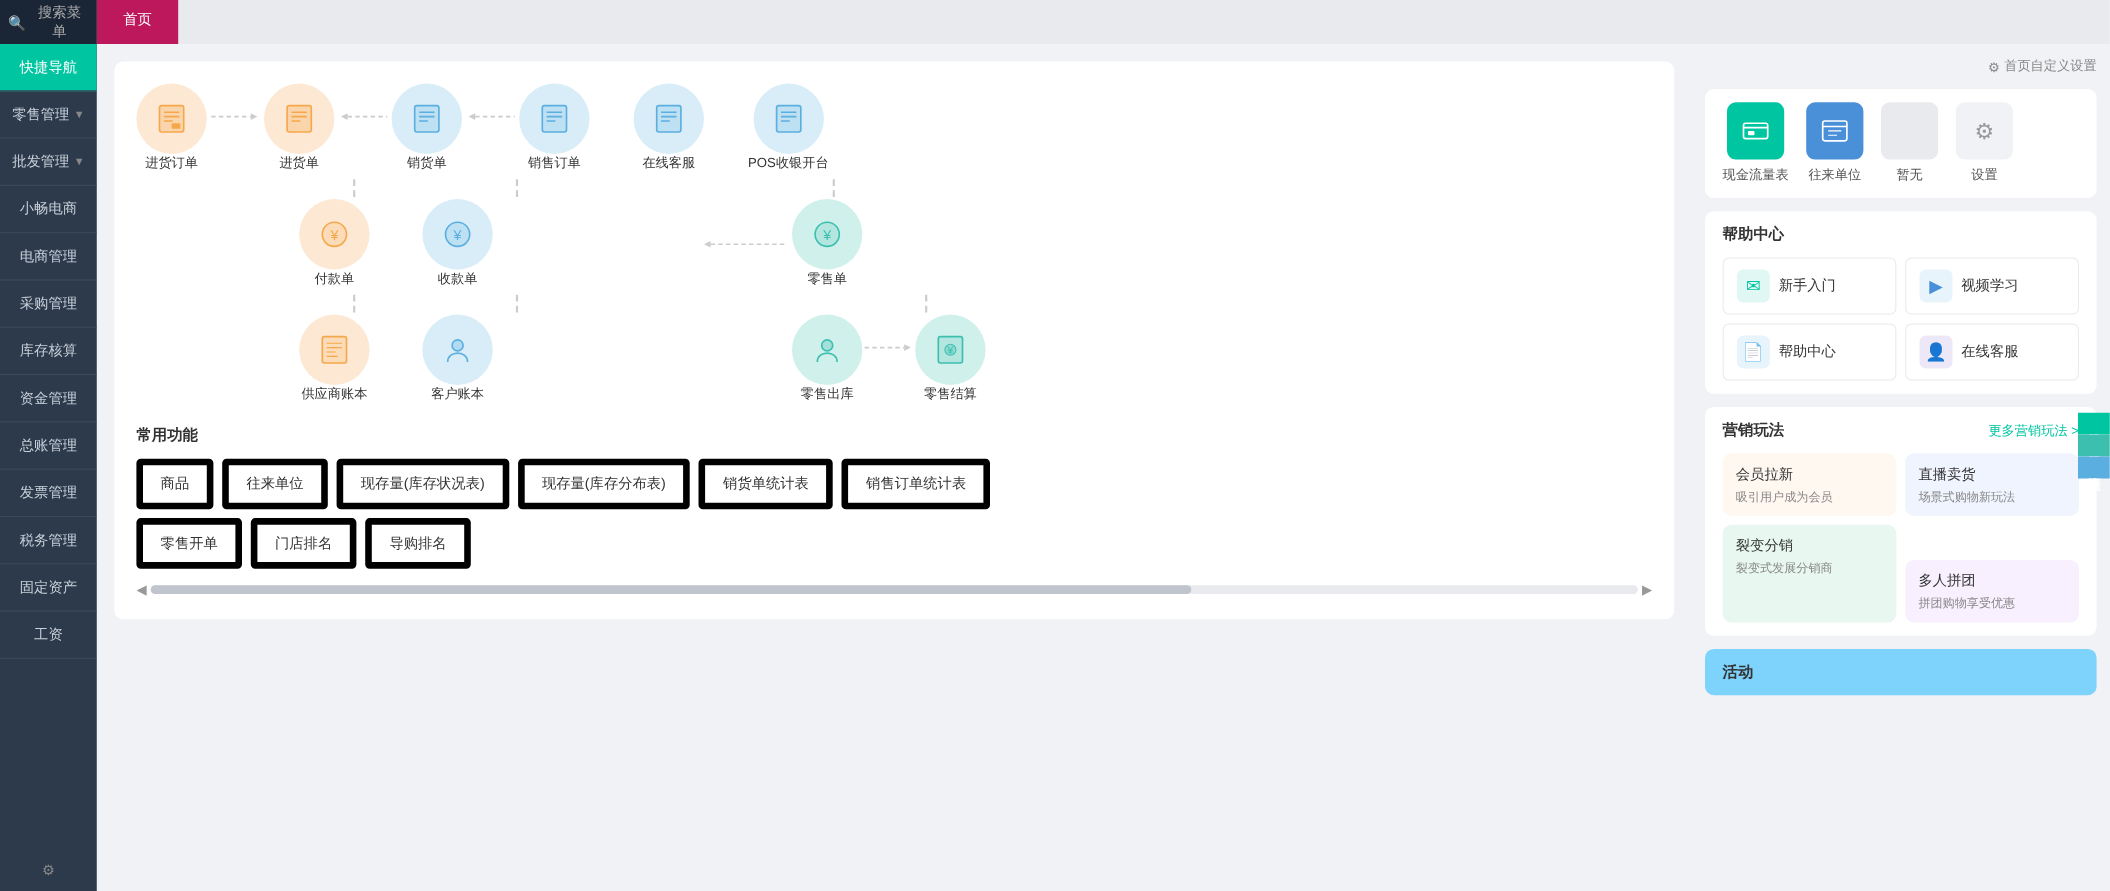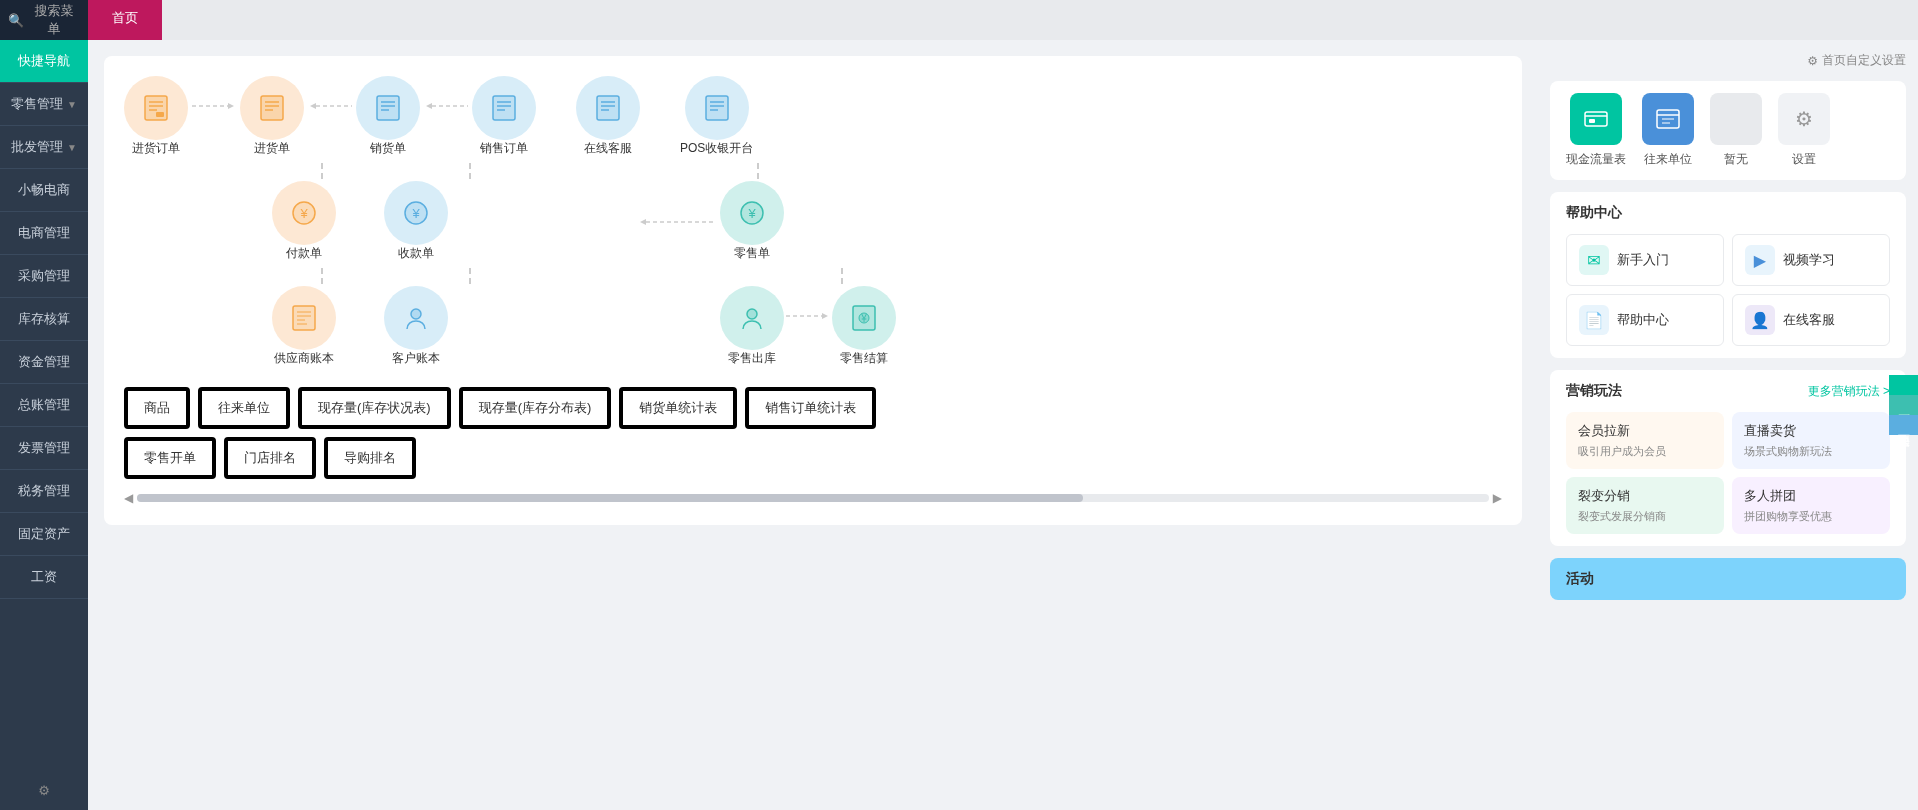--- a/index.html
+++ b/index.html
@@ -145,21 +145,21 @@
     }
 
     .func-grid {
       display: flex;
       flex-wrap: wrap;
       gap: 8px;
     }
 
     .func-btn {
       background: white;
-      border: 4px solid #000000;
+      border: 6px solid #000000;
       border-radius: 4px;
       padding: 8px 16px;
       font-size: 13px;
       color: #333;
       cursor: pointer;
       white-space: nowrap;
     }
 
     .scrollbar-row {
       display: flex;
@@ -665,20 +665,21 @@
                   <circle cx="15" cy="15" r="5" fill="#3dbfb0" fill-opacity="0.3" stroke="#3dbfb0" stroke-width="1"></circle>
                   <text x="15" y="19" text-anchor="middle" font-size="10" fill="#3dbfb0">¥</text>
                 </svg>
               </div>
               <span class="node-label">零售结算</span>
             </div>
           </div>
         </div>
 
         <div>
+          <div class="section-title">常用功能</div>
           <div class="func-grid" style="margin-bottom:8px;">
             <button class="func-btn">商品</button>
             <button class="func-btn">往来单位</button>
             <button class="func-btn">现存量(库存状况表)</button>
             <button class="func-btn">现存量(库存分布表)</button>
             <button class="func-btn">销货单统计表</button>
             <button class="func-btn">销售订单统计表</button>
           </div>
           <div class="func-grid">
             <button class="func-btn">零售开单</button>
@@ -772,21 +773,21 @@
             <div class="marketing-item-desc">吸引用户成为会员</div>
           </div>
           <div class="marketing-item" style="background:#f0f4ff;">
             <div class="marketing-item-title">直播卖货</div>
             <div class="marketing-item-desc">场景式购物新玩法</div>
           </div>
           <div class="marketing-item" style="background:#e8f8f0;">
             <div class="marketing-item-title">裂变分销</div>
             <div class="marketing-item-desc">裂变式发展分销商</div>
           </div>
-          <div class="marketing-item" style="background:#f8f0ff;">
+          <div class="marketing-item" style="background:#f8f0ff;margin-top:32px;">
             <div class="marketing-item-title">多人拼团</div>
             <div class="marketing-item-desc">拼团购物享受优惠</div>
           </div>
         </div>
       </div>
 
       <div style="background:#7dd3fc; border-radius:8px; padding:12px 16px;">
         <div style="font-size:14px; font-weight:bold; color:#333;">活动</div>
       </div>
     </div>

